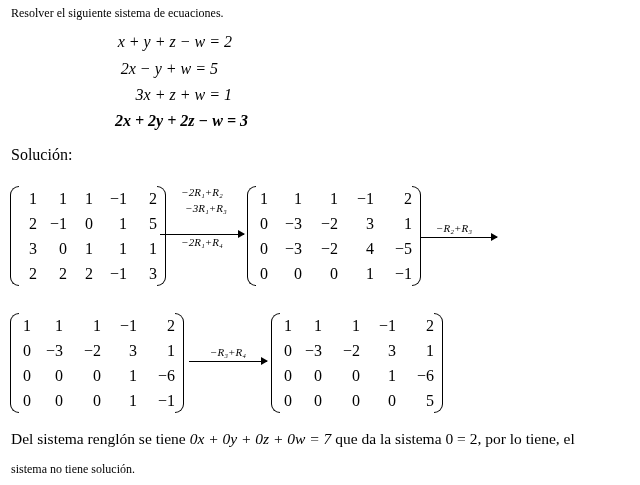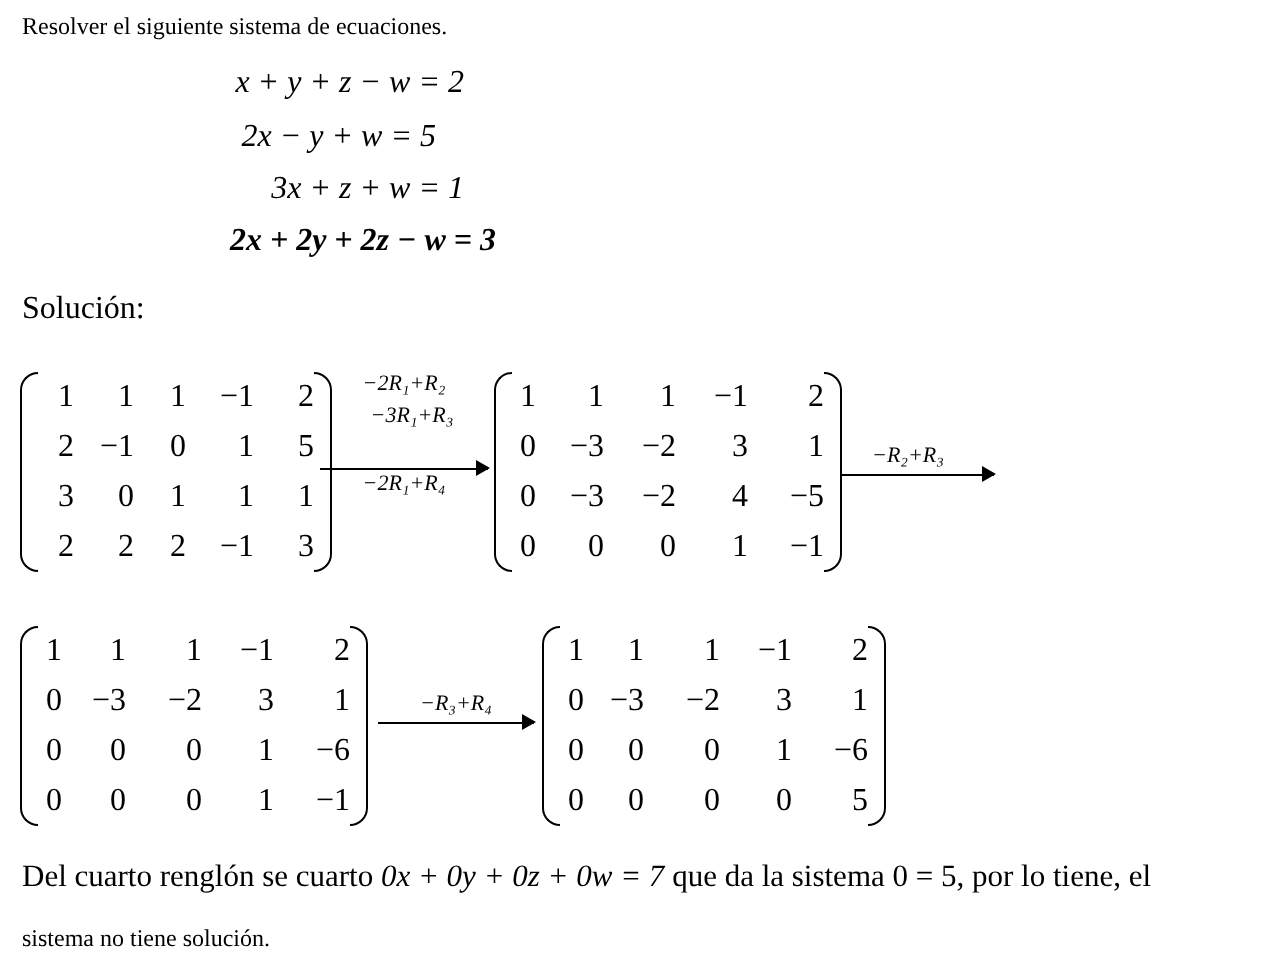--- a/index.html
+++ b/index.html
@@ -194,18 +194,18 @@
           <td>0</td>
           <td>0</td>
           <td>5</td>
         </tr>
   </tbody>
     </table>
   <div class="rp"></div>
 </div>
 
 <div class="abs" style="left:11px;top:430px;font-size:15.5px;">
-  <span>Del cuarto renglón se cuarto</span>
+  <span>Del sistema renglón se tiene</span>
   <span class="it">0x + 0y + 0z + 0w = 7</span>
   <span>que da la sistema</span>
-  <span>0 = 5</span><span>, por lo tiene, el</span>
+  <span>0 = 2</span><span>, por lo tiene, el</span>
 </div>
 <div class="abs" style="left:11px;top:462px;font-size:12px;">sistema no tiene solución.</div>
 
 </body></html>

